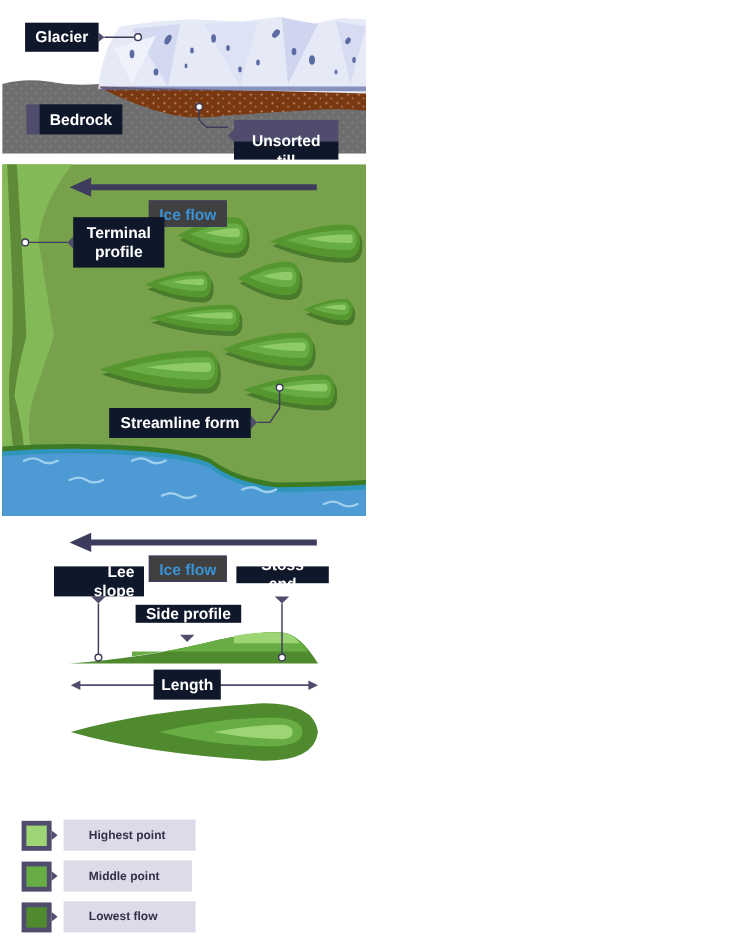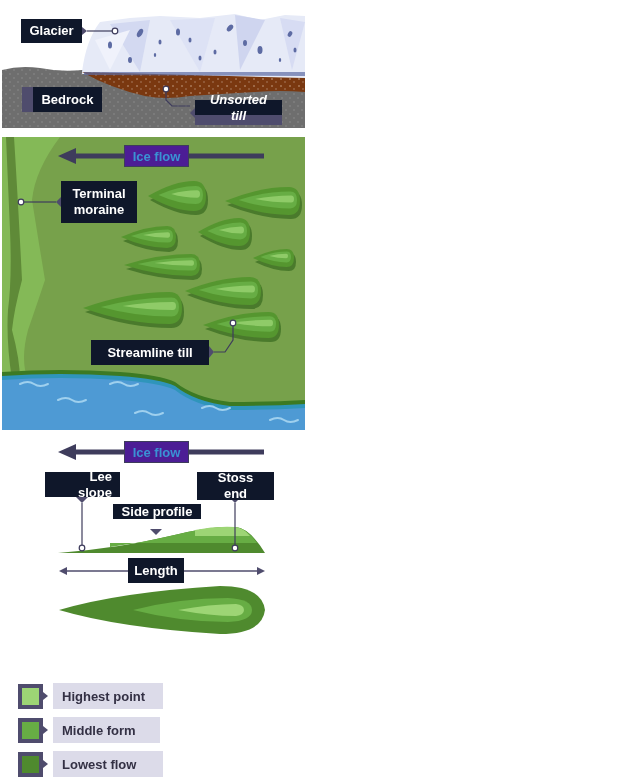--- a/index.html
+++ b/index.html
@@ -5,28 +5,29 @@
     html, body { margin: 0; padding: 0; background: #ffffff; }
     body { width: 624px; height: 781px; position: relative; overflow: hidden; font-family: "Liberation Sans", sans-serif; }
     .abs { position: absolute; }
     .label {
       position: absolute; background: #0f172a; color: #ffffff; font-weight: bold;
       font-size: 13px; line-height: 16px; padding: 0 8px; box-sizing: border-box;
       display: flex; align-items: center; justify-content: center; text-align: center;
       font-family: "Liberation Sans", sans-serif;
     }
     .flowlabel {
-      position: absolute; background: #4c1d95; color: #3a92d4; font-weight: bold;
+      position: absolute; background: #404040; color: #3a92d4; font-weight: bold;
       font-size: 13px; border: 1.5px solid #3e3c5c; box-sizing: border-box;
       display: flex; align-items: center; justify-content: center;
       font-family: "Liberation Sans", sans-serif;
+      margin-top: 22px;
     }
     .legend-text {
       position: absolute; background: #dcdbe9; color: #333044; font-weight: bold;
-      font-size: 13px; box-sizing: border-box; padding-left: 9px;
+      font-size: 10px; box-sizing: border-box; padding-left: 21px;
       display: flex; align-items: center; font-family: "Liberation Sans", sans-serif;
     }
     svg { position: absolute; left: 0; top: 0; }
   </style>
 </head>
 <body>
 
 <svg width="624" height="135" viewBox="0 0 624 135" style="top:0;left:0;">
   <defs>
     <pattern id="dots" width="8" height="8" patternUnits="userSpaceOnUse">
@@ -78,21 +79,21 @@
 
   <rect x="22" y="87" width="69" height="25" fill="#4f4c6d"></rect>
 
   <circle cx="166" cy="89" r="2.8" fill="#fff" stroke="#3e3c5c" stroke-width="1.2"></circle>
   <polyline points="166,92 166,100 172,106 190,106" fill="none" stroke="#3e3c5c" stroke-width="1.2"></polyline>
   <polygon points="195,108 190,113 195,118" fill="#4f4c6d"></polygon>
   <rect x="195" y="100" width="87" height="25" fill="#4f4c6d"></rect>
 </svg>
 <div class="label" style="left:21px;top:19px;width:61px;height:24px;">Glacier</div>
 <div class="label" style="left:33px;top:87px;width:69px;height:25px;">Bedrock</div>
-<div class="label" style="left:195px;top:100px;width:87px;height:15px;font-style:italic;">Unsorted till</div>
+<div class="label" style="left:195px;top:118px;width:87px;height:15px;">Unsorted till</div>
 
 <svg width="624" height="300" viewBox="0 135 624 300" style="top:135px;left:0;">
   <rect x="2" y="137" width="303" height="293" fill="#77a14b"></rect>
 
   <path d="M2,137 L60,137 Q35,170 32,200 Q40,250 45,280 Q35,310 28,330 Q20,360 28,380 L2,380 Z" fill="#84b957"></path>
   <path d="M6,137 L14,137 Q18,200 22,280 Q14,310 12,330 Q20,360 20,380 L12,380 Q6,340 8,310 Q12,280 10,230 Z" fill="#5f8a38"></path>
 
   <path d="M2,372 Q60,368 120,372 Q160,375 175,382 Q195,398 230,402 Q270,402 305,400 L305,430 L2,430 Z" fill="#3c7a23"></path>
   <path d="M2,376 Q60,372 120,376 Q160,379 175,386 Q195,402 230,406 Q270,406 305,404 L305,430 L2,430 Z" fill="#2f95bb"></path>
   <path d="M2,380 Q60,376 120,380 Q160,383 175,390 Q195,406 230,410 Q270,410 305,408 L305,430 L2,430 Z" fill="#4e9ad4"></path>
@@ -148,22 +149,22 @@
 
   <circle cx="21" cy="202" r="2.8" fill="#fff" stroke="#3e3c5c" stroke-width="1.2"></circle>
   <line x1="24" y1="202" x2="56" y2="202" stroke="#3e3c5c" stroke-width="1.2"></line>
   <polygon points="61,197 56,202 61,207" fill="#4f4c6d"></polygon>
 
   <circle cx="233" cy="323" r="2.8" fill="#fff" stroke="#3e3c5c" stroke-width="1.2"></circle>
   <polyline points="233,326 233,340 225,352 214,352" fill="none" stroke="#3e3c5c" stroke-width="1.2"></polyline>
   <polygon points="209,346 214,352 209,358" fill="#4f4c6d"></polygon>
 </svg>
 <div class="flowlabel" style="left:124px;top:145px;width:65px;height:22px;">Ice flow</div>
-<div class="label" style="left:61px;top:181px;width:76px;height:42px;">Terminal moraine</div>
-<div class="label" style="left:91px;top:340px;width:118px;height:25px;">Streamline till</div>
+<div class="label" style="left:61px;top:181px;width:76px;height:42px;">Terminal profile</div>
+<div class="label" style="left:91px;top:340px;width:118px;height:25px;">Streamline form</div>
 
 <svg width="624" height="210" viewBox="0 435 624 210" style="top:435px;left:0;">
   <line x1="75" y1="452" x2="264" y2="452" stroke="#3e3c5c" stroke-width="5"></line>
   <polygon points="58,452 76,444 76,460" fill="#3e3c5c"></polygon>
 
   <path d="M58,553 Q120,548 170,536 Q210,526 235,527 Q250,528 265,553 Z" fill="#4f8a2e"></path>
   <path d="M110,547 Q145,542 170,536 Q210,526 235,527 Q247,528 257,543 L110,543 Z" fill="#67ad44"></path>
   <path d="M195,530 Q215,526 235,527 Q244,528 250,536 L195,536 Z" fill="#9dd575"></path>
 
   <polygon points="76,497 82,503 88,497" fill="#4f4c6d"></polygon>
@@ -179,36 +180,36 @@
   <line x1="62" y1="571" x2="262" y2="571" stroke="#4f4c6d" stroke-width="1.5"></line>
   <polygon points="59,571 67,567 67,575" fill="#4f4c6d"></polygon>
   <polygon points="265,571 257,567 257,575" fill="#4f4c6d"></polygon>
 
   <path d="M59,610 Q120,592 220,586 Q262,586 265,610 Q262,634 220,634 Q120,628 59,610 Z" fill="#4f8a2e"></path>
   <path d="M133,610 Q180,598 228,598 Q252,599 252,610 Q252,621 228,622 Q180,622 133,610 Z" fill="#67ad44"></path>
   <path d="M178,610 Q210,604 236,604 Q244,605 244,610 Q244,615 236,616 Q210,616 178,610 Z" fill="#9dd575"></path>
 </svg>
 <div class="flowlabel" style="left:124px;top:441px;width:65px;height:22px;">Ice flow</div>
 <div class="label" style="left:45px;top:472px;width:75px;height:25px;text-align:right;">Lee slope</div>
-<div class="label" style="left:197px;top:472px;width:77px;height:28px;">Stoss end</div>
+<div class="label" style="left:197px;top:472px;width:77px;height:14px;">Stoss end</div>
 <div class="label" style="left:113px;top:504px;width:88px;height:15px;">Side profile</div>
 <div class="label" style="left:128px;top:558px;width:56px;height:25px;">Length</div>
 
 <div>
   <div>
     <div class="abs" style="left:18px;top:684px;width:25px;height:25px;background:#4f4c6d;"></div>
     <div class="abs" style="left: 22px; top: 688px; width: 17px; height: 17px; background: rgb(157, 213, 117);"></div>
     <div class="abs" style="left:43px;top:692px;width:0;height:0;border-top:4px solid transparent;border-bottom:4px solid transparent;border-left:5px solid #4f4c6d;"></div>
     <div class="legend-text" style="left:53px;top:683px;width:110px;height:26px;">Highest point</div>
   </div>
   <div>
     <div class="abs" style="left:18px;top:718px;width:25px;height:25px;background:#4f4c6d;"></div>
     <div class="abs" style="left: 22px; top: 722px; width: 17px; height: 17px; background: rgb(103, 173, 68);"></div>
     <div class="abs" style="left:43px;top:726px;width:0;height:0;border-top:4px solid transparent;border-bottom:4px solid transparent;border-left:5px solid #4f4c6d;"></div>
-    <div class="legend-text" style="left:53px;top:717px;width:107px;height:26px;">Middle form</div>
+    <div class="legend-text" style="left:53px;top:717px;width:107px;height:26px;">Middle point</div>
   </div>
   <div>
     <div class="abs" style="left:18px;top:752px;width:25px;height:25px;background:#4f4c6d;"></div>
     <div class="abs" style="left: 22px; top: 756px; width: 17px; height: 17px; background: rgb(79, 138, 46);"></div>
     <div class="abs" style="left:43px;top:760px;width:0;height:0;border-top:4px solid transparent;border-bottom:4px solid transparent;border-left:5px solid #4f4c6d;"></div>
     <div class="legend-text" style="left:53px;top:751px;width:110px;height:26px;">Lowest flow</div>
   </div>
 </div>
 
 </body></html>

